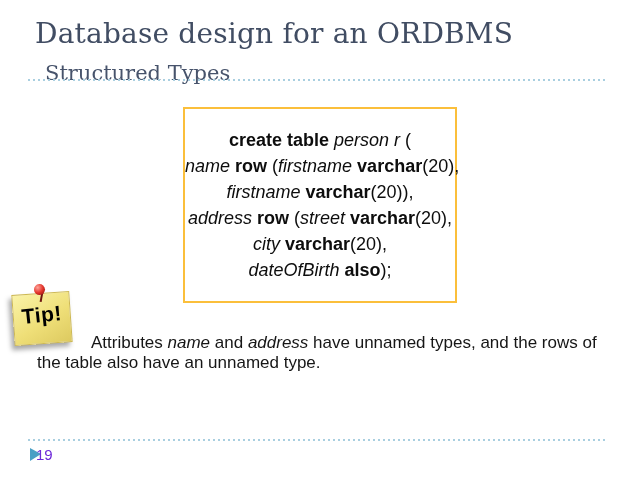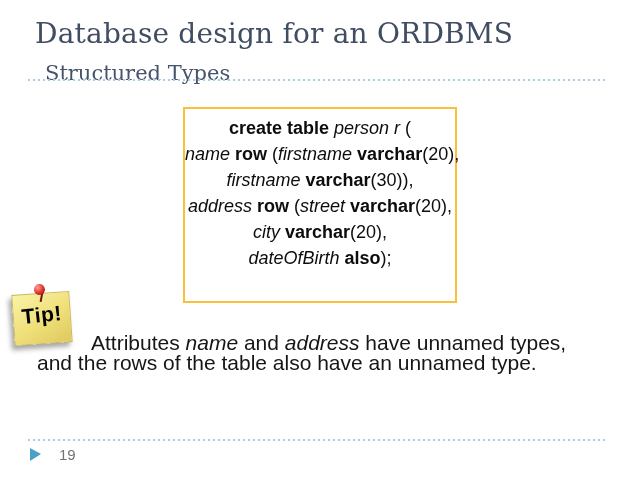--- a/index.html
+++ b/index.html
@@ -26,21 +26,21 @@
   .dotted{
     position:absolute;height:2px;
     background:repeating-linear-gradient(to right,#a9cfe0 0 2px,transparent 2px 5px);
   }
   .dotted.top{left:28px;top:79px;width:580px;}
   .dotted.bottom{left:28px;top:439px;width:580px;}
   
   .code-box{
     position:absolute;left:183px;top:107px;width:274px;height:196px;
     box-sizing:border-box;border:2px solid #fbbf3b;background:#ffffff;
-    padding-top:6px;text-align:center;color:#0d0d0d;
+    padding-top:18px;text-align:center;color:#0d0d0d;
     font-size:18px;line-height:26px;
   }
   .code-line{white-space:nowrap;}
   .seg-b{font-weight:bold;}
   .seg-i{font-style:italic;}
   
   .tip-note{
     position:absolute;left:13px;top:293px;width:56px;height:49px;
     background:linear-gradient(150deg,#faf3a8 0%,#efdf78 55%,#ddca60 100%);
     border:1px solid #cdb852;
@@ -58,48 +58,48 @@
     position:absolute;left:8px;top:8px;width:2px;height:10px;
     background:#6e1510;transform:rotate(14deg);
   }
   .pin .head{
     position:absolute;left:2px;top:0;width:11px;height:11px;border-radius:50%;
     background:radial-gradient(circle at 35% 30%,#ffa49a 0%,#e3342b 50%,#7f0d08 100%);
   }
   
   .note-text{
     position:absolute;left:37px;top:333px;width:568px;margin:0;
-    font-size:21px;line-height:20px;color:#161616;
+    font-size:17px;line-height:20px;color:#161616;
     text-indent:54px;
   }
   
   .page-bullet{
     position:absolute;left:30px;top:448px;width:0;height:0;
     border-left:11px solid #4aa0c5;
     border-top:6px solid transparent;
     border-bottom:7px solid transparent;
   }
   .page-number{
-    position:absolute;left:59px;top:446px;
-    font-size:15px;line-height:17px;color:#737373;
+    position:absolute;left:36px;top:446px;
+    font-size:15px;line-height:17px;color:#6d28d9;
   }
 </style>
 </head>
 <body>
 
 <div class="slide">
 
   <h1 class="title">Database design for an ORDBMS</h1>
   <h2 class="subtitle">Structured Types</h2>
   <div class="dotted top"></div>
 
   <div class="code-box" id="code-box">
       <div class="code-line"><span class="seg-b ">create table</span><span class=""> </span><span class="seg-i">person r</span><span class=""> (</span></div>
       <div class="code-line"><span class="seg-i">name</span><span class=""> </span><span class="seg-b ">row</span><span class=""> (</span><span class="seg-i">firstname</span><span class=""> </span><span class="seg-b ">varchar</span><span class="">(20),</span></div>
-      <div class="code-line"><span class="seg-i">firstname</span><span class=""> </span><span class="seg-b ">varchar</span><span class="">(30)),</span></div>
+      <div class="code-line"><span class="seg-i">firstname</span><span class=""> </span><span class="seg-b ">varchar</span><span class="">(20)),</span></div>
       <div class="code-line"><span class="seg-i">address</span><span class=""> </span><span class="seg-b ">row</span><span class=""> (</span><span class="seg-i">street</span><span class=""> </span><span class="seg-b ">varchar</span><span class="">(20),</span></div>
       <div class="code-line"><span class="seg-i">city</span><span class=""> </span><span class="seg-b ">varchar</span><span class="">(20),</span></div>
       <div class="code-line"><span class="seg-i">dateOfBirth</span><span class=""> </span><span class="seg-b ">also</span><span class="">);</span></div>
     </div>
 
   <div class="tip-note">
     <div class="pin">
       <div class="needle"></div>
       <div class="head"></div>
     </div>

